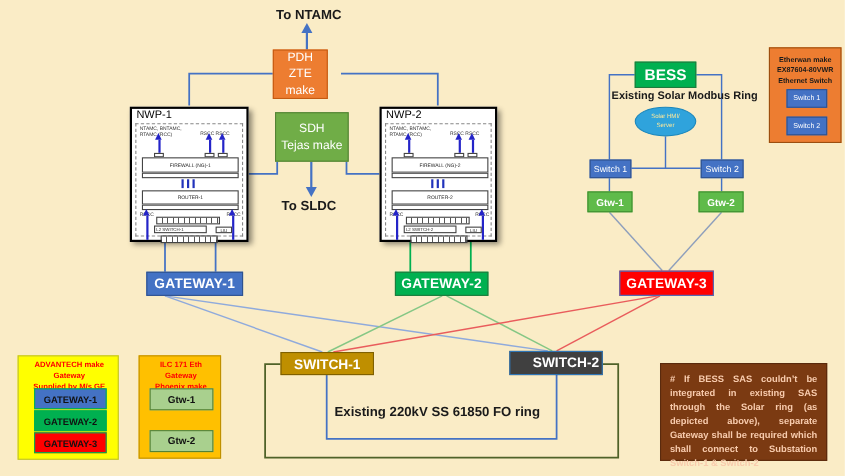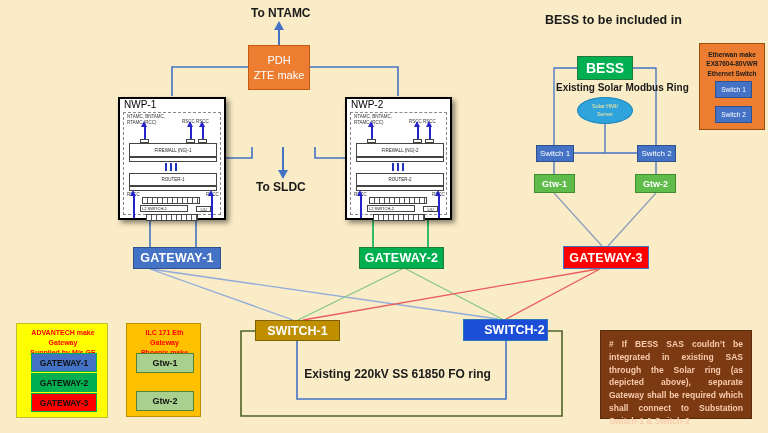--- a/index.html
+++ b/index.html
@@ -5,28 +5,28 @@
   html,body{margin:0;padding:0;}
   #canvas{
     position:relative;width:768px;height:433px;overflow:hidden;
     background:#FAECC6;
     font-family:"Liberation Sans",sans-serif;
     -webkit-font-smoothing:antialiased;
   }
   .abs{position:absolute;}
   .box{position:absolute;box-sizing:border-box;display:flex;align-items:center;justify-content:center;text-align:center;}
   
-  .pdh{left:248px;top:45px;width:62px;height:45px;background:#ED7D31;color:#fff;font-size:11px;line-height:1.35;border:1px solid #C55A11;}
+  .pdh{left:248px;top:45px;width:50px;height:45px;background:#ED7D31;color:#fff;font-size:11px;line-height:1.35;border:1px solid #C55A11;}
   .sdh{left:250px;top:102px;width:67px;height:45px;background:#70AD47;color:#fff;font-size:11px;line-height:1.35;border:1px solid #548235;}
   .gw{color:#fff;font-weight:bold;font-size:12.5px;letter-spacing:.2px;}
   .gw1{left:133px;top:247px;width:88px;height:22px;background:#4472C4;border:1px solid #2F528F;}
   .gw2{left:359px;top:247px;width:85px;height:22px;background:#00B050;border:1px solid #1E7B3C;}
   .gw3{left:563px;top:246px;width:86px;height:23px;background:#FF0000;border:1.5px solid #4472C4;}
   .sw1{left:255px;top:320px;width:85px;height:21px;background:#BF8F00;border:1px solid #7F6000;color:#fff;font-weight:bold;font-size:12.5px;}
-  .sw2{left:463px;top:319px;width:85px;height:22px;background:#1d4ed8;border:1px solid #2E75B6;color:#fff;font-weight:bold;font-size:12.5px;padding-left:18px;}
+  .sw2{left:463px;top:319px;width:85px;height:22px;background:#404040;border:1px solid #2E75B6;color:#fff;font-weight:bold;font-size:12.5px;padding-left:18px;}
   .plain-label{position:absolute;color:#1a1a1a;font-weight:bold;font-size:12px;white-space:nowrap;}
   .ring-label{left:300px;top:367px;width:195px;text-align:center;}
   
   .bess-header{left:545px;top:10px;font-size:12.5px;font-weight:600;color:#1a1a1a;line-height:20px;white-space:nowrap;}
   .bess{left:577px;top:56px;width:56px;height:24px;background:#00B050;border:1px solid #1E7B3C;color:#fff;font-weight:bold;font-size:14px;}
   .modbus{left:556px;top:82px;font-size:10px;font-weight:bold;color:#1a1a1a;white-space:nowrap;}
   .hmi{left:577px;top:97px;width:56px;height:27px;background:#2FA3DC;border-radius:50%;color:#FFE99A;font-size:5.5px;line-height:1.3;border:1px solid #1C87BC;}
   .ssw{background:#4472C4;border:1px solid #2F528F;color:#fff;font-size:8px;}
   .ssw1{left:536px;top:145px;width:38px;height:17px;}
   .ssw2{left:637px;top:145px;width:39px;height:17px;}
@@ -108,20 +108,26 @@
     <line x1="656" y1="162" x2="656" y2="174" stroke="#4472C4" stroke-width="1.3"></line>
   </svg>
 
   <div class="plain-label" style="left:251px;top:6px;">To NTAMC</div>
   <div class="box pdh">
     <div>
         <div>PDH</div>
          <div>ZTE make</div>
       </div>
   </div>
+  <div class="box sdh">
+    <div>
+        <div>SDH</div>
+         <div>Tejas make</div>
+      </div>
+  </div>
   <div class="plain-label" style="left:256px;top:180px;">To SLDC</div>
 
   <div class="nwp nwp1">
     <div class="ttl">NWP-1</div>
     <div class="inner"></div>
     <div class="tiny" style="top:15px;left:7px;">
       <div>NTAMC, BNTAMC,</div>
         <div>RTAMC (RCC)</div>
     </div>
     <div class="tiny" style="top:20px;left:62px;">RSCC  RSCC</div>
@@ -211,21 +217,20 @@
 
   <div class="box gw gw1">GATEWAY-1</div>
   <div class="box gw gw2">GATEWAY-2</div>
   <div class="box gw gw3">GATEWAY-3</div>
 
   <div class="box sw1">SWITCH-1</div>
   <div class="box sw2">SWITCH-2</div>
   <div class="plain-label ring-label">Existing 220kV SS 61850 FO ring</div>
 
   <div class="abs bess-header">
-    <div>BESS to be included in</div>
   </div>
   <div class="box bess">BESS</div>
   <div class="abs modbus">Existing Solar Modbus Ring</div>
   <div class="box hmi">
     <div>
         <div>Solar HMI/</div>
         <div>Server</div>
       </div>
   </div>
   <div class="box ssw ssw1">Switch 1</div>

